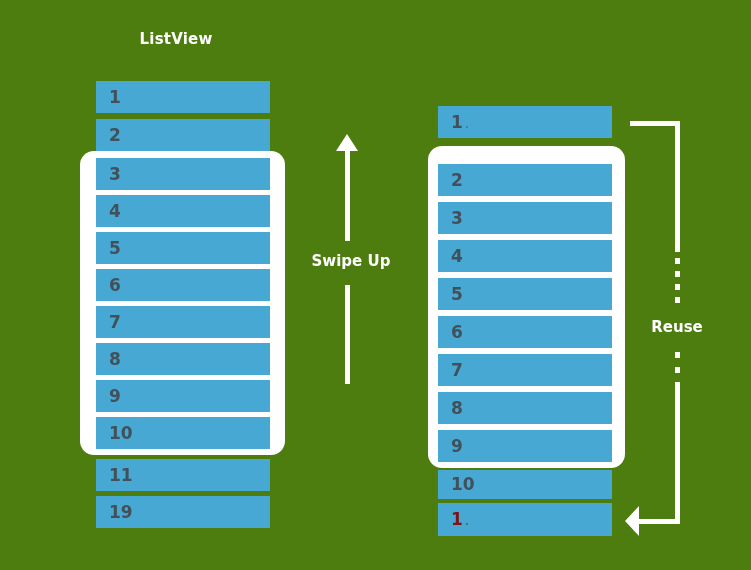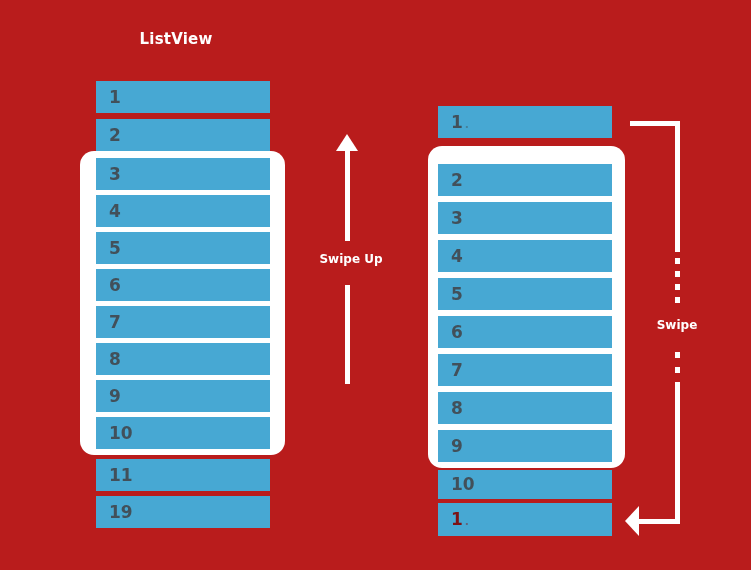--- a/index.html
+++ b/index.html
@@ -4,21 +4,21 @@
 <style>
   html, body { margin: 0; padding: 0; }
   body {
     background: #4c4a4a;
     font-family: "DejaVu Sans", "Liberation Sans", sans-serif;
   }
   #canvas {
     position: relative;
     width: 751px;
     height: 570px;
-    background: #b91c1c;
+    background: #4d7c0f;
     overflow: hidden;
   }
   .panel-title {
     position: absolute;
     color: #ffffff;
     font-size: 15px;
     font-weight: bold;
     text-align: center;
     width: 140px;
     letter-spacing: 0.2px;
@@ -79,21 +79,21 @@
     position: absolute;
     width: 0; height: 0;
     border-top: 15px solid transparent;
     border-bottom: 15px solid transparent;
     border-right: 14px solid #ffffff;
     z-index: 3;
   }
   .flow-label {
     position: absolute;
     color: #ffffff;
-    font-size: 12px;
+    font-size: 15px;
     font-weight: bold;
     text-align: center;
     z-index: 4;
   }
 </style>
 </head>
 <body>
 
 <div id="canvas">
 
@@ -135,21 +135,21 @@
   <div class="row" style="left:438px; top:470px; height:29px; line-height:29px;">10</div>
   <div class="row recycled" style="left:438px; top:503px; height:33px; line-height:33px;"><span>1</span><span class="dot">.</span></div>
 
   <div>
     <div class="arrow-shaft-h" style="left:630px; top:121px; width:50px;"></div>
     <div class="arrow-shaft-v" style="left:675px; top:121px; height:131px;"></div>
     <div class="dash" style="left:675px; top:258px;"></div>
     <div class="dash" style="left:675px; top:271px;"></div>
     <div class="dash" style="left:675px; top:284px;"></div>
     <div class="dash" style="left:675px; top:297px;"></div>
-    <div class="flow-label" style="left:637px; top:318px; width:80px;">Swipe</div>
+    <div class="flow-label" style="left:637px; top:318px; width:80px;">Reuse</div>
     <div class="dash" style="left:675px; top:352px;"></div>
     <div class="dash" style="left:675px; top:367px;"></div>
     <div class="arrow-shaft-v" style="left:675px; top:382px; height:142px;"></div>
     <div class="arrow-shaft-h" style="left:639px; top:519px; width:41px;"></div>
     <div class="tri-left" style="left:625px; top:506px;"></div>
   </div>
 
 </div>
 
 </body></html>

